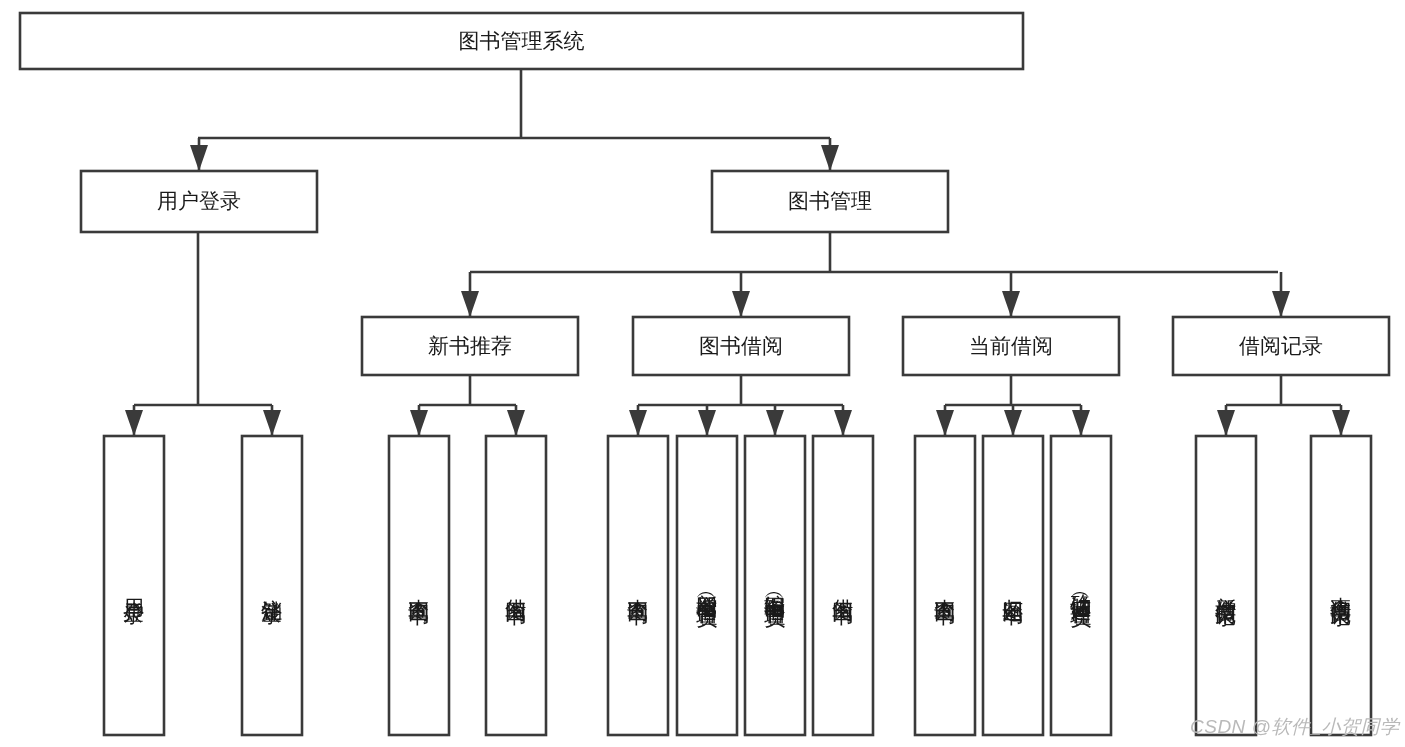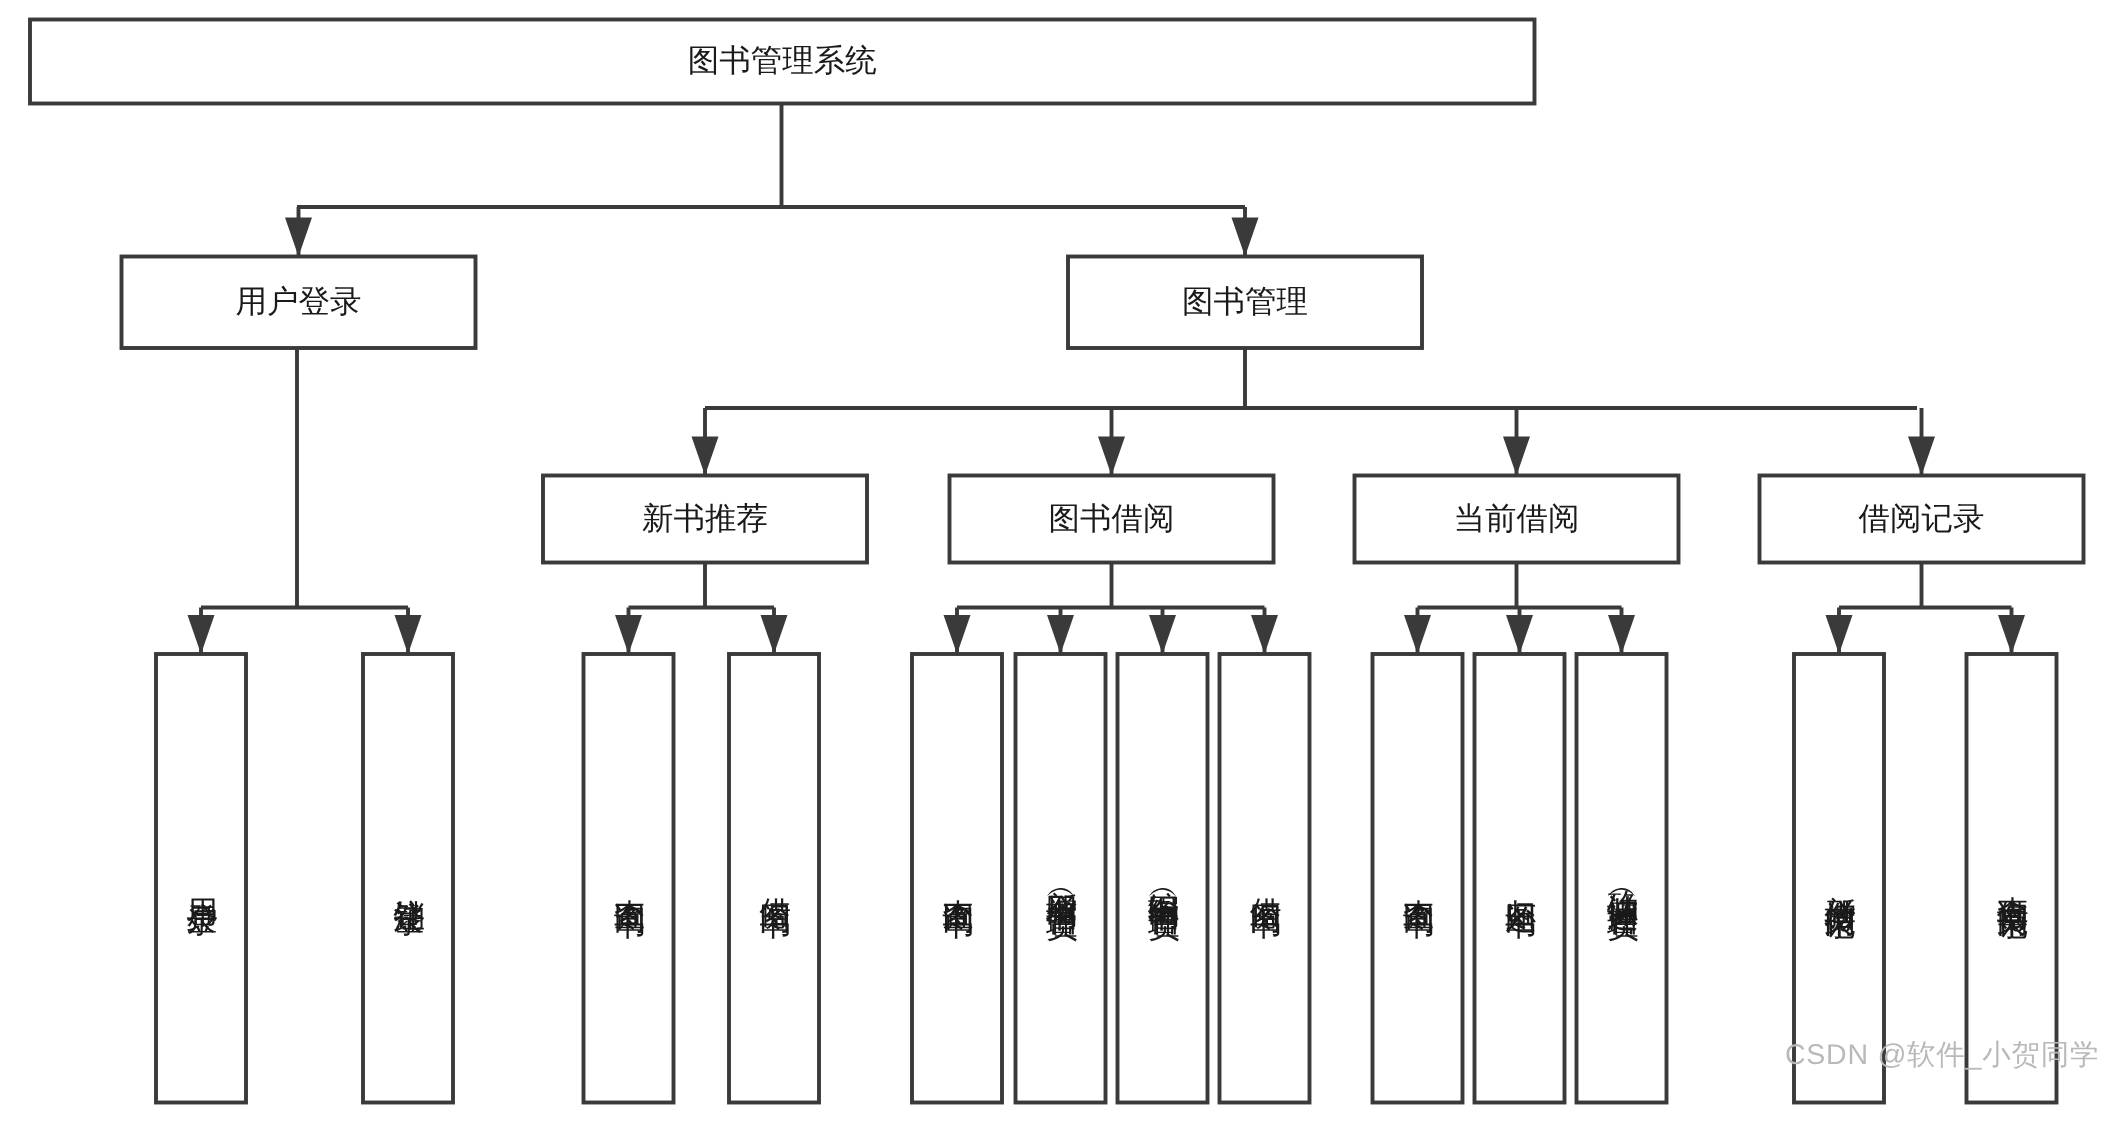--- a/index.html
+++ b/index.html
@@ -230,15 +230,15 @@
       <div class="node-label-v" style="left: 677px; top: 436px; width: 60px; height: 299px;">新增图书（管理员）</div>
       <div class="node-label-v" style="left: 745px; top: 436px; width: 60px; height: 299px;">编辑图书（管理员）</div>
       <div class="node-label-v" style="left: 813px; top: 436px; width: 60px; height: 299px;">借阅图书</div>
       <div class="node-label-v" style="left: 915px; top: 436px; width: 60px; height: 299px;">查询图书</div>
       <div class="node-label-v" style="left: 983px; top: 436px; width: 60px; height: 299px;">归还图书</div>
       <div class="node-label-v" style="left: 1051px; top: 436px; width: 60px; height: 299px;">确认归还（管理员）</div>
       <div class="node-label-v" style="left: 1196px; top: 436px; width: 60px; height: 299px;">新增借阅记录</div>
       <div class="node-label-v" style="left: 1311px; top: 436px; width: 60px; height: 299px;">查询借阅记录</div>
     </div>
 
-  <div class="watermark" style="left: 1190px; top: 690px;">CSDN @软件_小贺同学</div>
+  <div class="watermark" style="left: 1190px; top: 714px; font-style: italic;">CSDN @软件_小贺同学</div>
 
 </div>
 
 </body></html>

